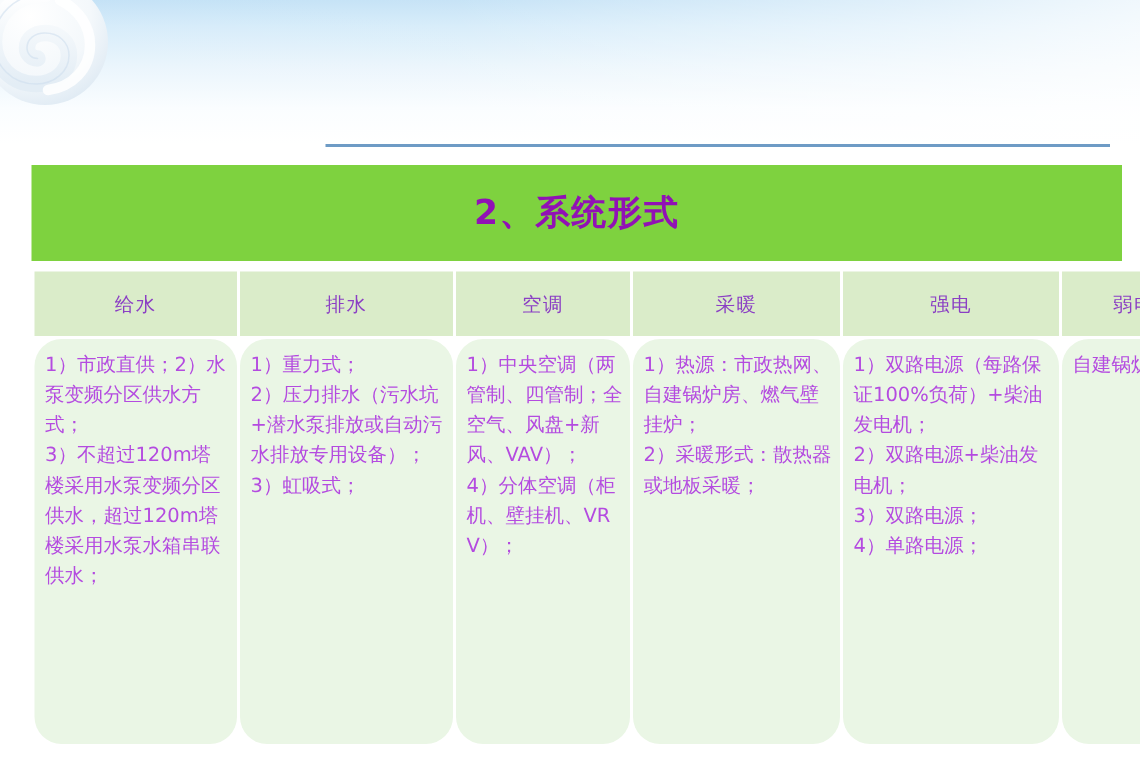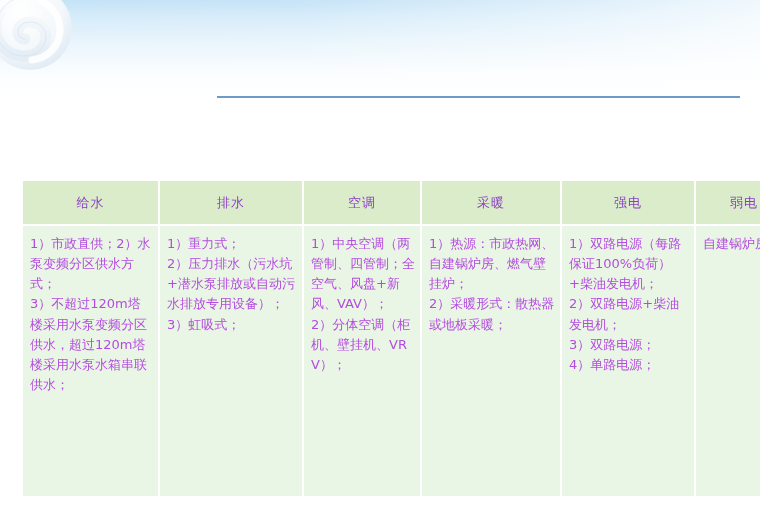--- a/index.html
+++ b/index.html
@@ -118,26 +118,27 @@
     background: #eaf6e5;
     color: #b44be0;
     font-size: 13px;
     line-height: 1.55;
     vertical-align: top;
     padding: 8px 5px 8px 7px;
     height: 254px;
     white-space: pre-wrap;
     word-break: break-all;
     letter-spacing: 0px;
+    border-radius: 18px;
   }
   .col1 { width: 135px; }
   .col2 { width: 142px; }
   .col3 { width: 116px; }
   .col4 { width: 138px; }
-  .col5 { width: 132px; }
+  .col5 { width: 144px; }
   .col6 { width: 96px; }
 </style>
 </head>
 <body>
 
 <div id="slide">
 
   <div class="banner"></div>
   <div class="banner-fade-right"></div>
 
@@ -154,20 +155,23 @@
       </linearGradient>
     </defs>
     <circle cx="44" cy="44" r="42" fill="url(#sphereGrad)"></circle>
     <path d="M44 12 C24 12 10 26 10 44 C10 60 22 72 38 72 C50 72 60 64 60 53 C60 44 53 38 44 38 C37 38 32 42 32 48 C32 52 35 55 39 55" fill="none" stroke="url(#ribbonGrad)" stroke-width="11" stroke-linecap="round"></path>
     <path d="M44 12 C24 12 10 26 10 44 C10 60 22 72 38 72 C50 72 60 64 60 53 C60 44 53 38 44 38 C37 38 32 42 32 48 C32 52 35 55 39 55" fill="none" stroke="#ccdced" stroke-width="1" stroke-linecap="round" opacity="0.55"></path>
     <path d="M54 16 C66 22 74 33 74 46 C74 62 62 74 46 76" fill="none" stroke="#ffffff" stroke-width="7" stroke-linecap="round" opacity="0.85"></path>
   </svg>
 
   <div class="rule"></div>
 
+  <div class="title-bar">
+    <div class="title-text">2、系统形式</div>
+  </div>
 
   <div class="table">
     <table>
       <thead>
         <tr>
           <th class="hcell col1">给水</th>
           <th class="hcell col2">排水</th>
           <th class="hcell col3">空调</th>
           <th class="hcell col4">采暖</th>
           <th class="hcell col5">强电</th>
@@ -175,21 +179,21 @@
         </tr>
       </thead>
       <tbody>
         <tr>
           <td class="bcell col1">1）市政直供；2）水泵变频分区供水方式；
 3）不超过120m塔楼采用水泵变频分区供水，超过120m塔楼采用水泵水箱串联供水；</td>
           <td class="bcell col2">1）重力式；
 2）压力排水（污水坑+潜水泵排放或自动污水排放专用设备）；
 3）虹吸式；</td>
           <td class="bcell col3">1）中央空调（两管制、四管制；全空气、风盘+新风、VAV）；
-2）分体空调（柜机、壁挂机、VRV）；</td>
+4）分体空调（柜机、壁挂机、VRV）；</td>
           <td class="bcell col4">1）热源：市政热网、自建锅炉房、燃气壁挂炉；
 2）采暖形式：散热器或地板采暖；</td>
           <td class="bcell col5">1）双路电源（每路保证100%负荷）+柴油发电机；
 2）双路电源+柴油发电机；
 3）双路电源；
 4）单路电源；</td>
           <td class="bcell col6">自建锅炉房；</td>
         </tr>
       </tbody>
     </table>

